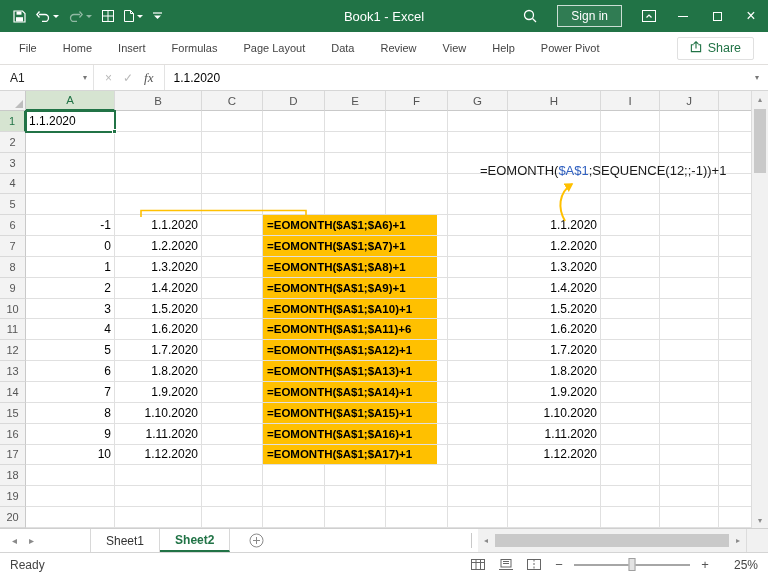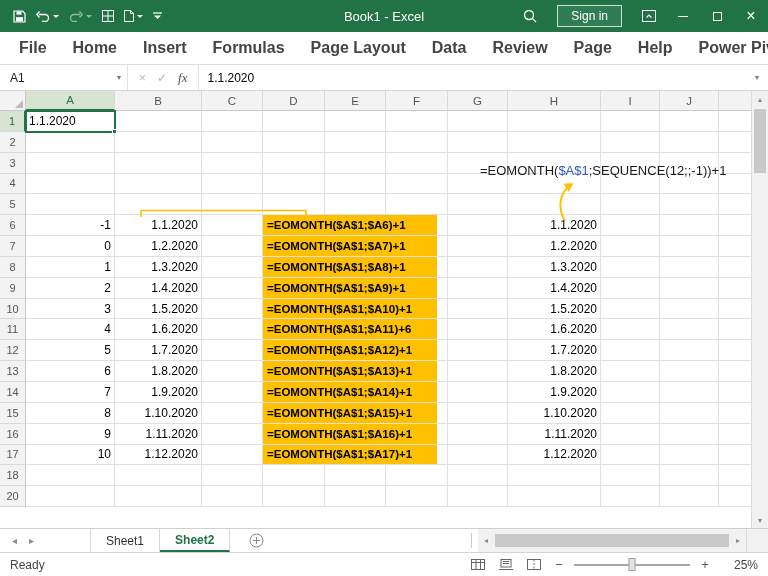--- a/index.html
+++ b/index.html
@@ -18,26 +18,26 @@
   .tb-right{margin-left:auto;display:flex;align-items:center;height:100%;}
   .tb-btn{width:34px;height:100%;display:flex;align-items:center;justify-content:center;font-size:13px;cursor:default;}
   .signin{border:1px solid rgba(255,255,255,.75);font-size:12px;padding:3px 13px;margin:0 10px;background:rgba(255,255,255,.07);white-space:nowrap;}
   .min-line{width:10px;height:1px;background:#fff;display:inline-block;}
   .max-box{width:9px;height:9px;border:1px solid #fff;display:inline-block;}
   .close-x{font-size:16px;line-height:1;}
 
   
   .ribbon-bar{flex:0 0 33px;display:flex;align-items:stretch;background:#fff;border-bottom:1px solid #e1dfdd;padding-left:6px;}
   .rtabs{display:flex;align-items:stretch;}
-  .rtab{padding:0 13px;font-size:16px;color:#444;display:flex;align-items:center;white-space:nowrap;cursor:default;font-weight:bold;}
+  .rtab{padding:0 13px;font-size:11px;color:#444;display:flex;align-items:center;white-space:nowrap;cursor:default;}
   .share-btn{margin-left:auto;margin-right:14px;align-self:center;display:flex;align-items:center;gap:6px;border:1px solid #e0e0e0;border-radius:2px;padding:3px 12px;font-size:12.5px;color:var(--accent);white-space:nowrap;}
 
   
   .formula-bar{flex:0 0 26px;display:flex;align-items:stretch;background:#fff;border-bottom:1px solid #d6d6d6;}
-  .name-box{width:128px;display:flex;align-items:center;padding-left:10px;font-size:12px;color:#222;border-right:1px solid #e3e3e3;}
+  .name-box{width:94px;display:flex;align-items:center;padding-left:10px;font-size:12px;color:#222;border-right:1px solid #e3e3e3;}
   .nb-chev{margin-left:auto;margin-right:6px;font-size:8px;color:#777;}
   .fb-btns{display:flex;align-items:center;gap:11px;padding:0 11px;border-right:1px solid #e3e3e3;}
   .fb-x,.fb-check{color:#b9b9b9;font-size:12px;}
   .fb-fx{font-style:italic;font-family:"Liberation Serif",serif;color:#555;font-size:13px;}
   .fb-value{flex:1;display:flex;align-items:center;padding-left:8px;font-size:12px;color:#000;}
   .fb-expand{width:22px;display:flex;align-items:center;justify-content:center;font-size:8px;color:#777;}
 
   
   .grid-area{flex:1;display:flex;min-height:0;background:#fff;}
   .sheet-grid{width:751px;position:relative;overflow:hidden;flex-shrink:0;}
@@ -171,24 +171,33 @@
 
   <div class="ribbon-bar">
     <div class="rtabs">
         <div class="rtab">File</div>
         <div class="rtab">Home</div>
         <div class="rtab">Insert</div>
         <div class="rtab">Formulas</div>
         <div class="rtab">Page Layout</div>
         <div class="rtab">Data</div>
         <div class="rtab">Review</div>
-        <div class="rtab">Page</div>
+        <div class="rtab">View</div>
         <div class="rtab">Help</div>
         <div class="rtab">Power Pivot</div>
       </div>
+    <div class="share-btn">
+      <span>
+        <svg width="12" height="12" viewBox="0 0 13 13">
+            <path d="M4 4 H1.5 V11.5 H11.5 V4 H9" fill="none" stroke="currentColor" stroke-width="1.2"></path>
+            <path d="M6.5 8 V1.2 M4 3.2 L6.5 .8 L9 3.2" fill="none" stroke="currentColor" stroke-width="1.2"></path>
+          </svg>
+      </span>
+      <span>Share</span>
+    </div>
   </div>
 
   <div class="formula-bar">
     <div class="name-box">
       <span>A1</span>
       <span class="nb-chev">▾</span>
     </div>
     <div class="fb-btns">
       <span class="fb-x">×</span>
       <span class="fb-check">✓</span>
@@ -474,20 +483,34 @@
             <div class="cell" style="width: 61px;"></div>
             <div class="cell" style="width: 62px;"></div>
             <div class="cell" style="width: 60px;"></div>
             <div class="cell num" style="width: 93px;">1.12.2020</div>
             <div class="cell" style="width: 59px;"></div>
             <div class="cell" style="width: 59px;"></div>
             <div class="cell" style="width: 33px;"></div>
           </div>
           <div class="grid-row">
             <div class="row-h" style="width: 26px;">18</div>
+            <div class="cell" style="width: 89px;"></div>
+            <div class="cell" style="width: 87px;"></div>
+            <div class="cell" style="width: 61px;"></div>
+            <div class="cell" style="width: 62px;"></div>
+            <div class="cell" style="width: 61px;"></div>
+            <div class="cell" style="width: 62px;"></div>
+            <div class="cell" style="width: 60px;"></div>
+            <div class="cell" style="width: 93px;"></div>
+            <div class="cell" style="width: 59px;"></div>
+            <div class="cell" style="width: 59px;"></div>
+            <div class="cell" style="width: 33px;"></div>
+          </div>
+          <div class="grid-row">
+            <div class="row-h" style="width: 26px;">19</div>
             <div class="cell" style="width: 89px;"></div>
             <div class="cell" style="width: 87px;"></div>
             <div class="cell" style="width: 61px;"></div>
             <div class="cell" style="width: 62px;"></div>
             <div class="cell" style="width: 61px;"></div>
             <div class="cell" style="width: 62px;"></div>
             <div class="cell" style="width: 60px;"></div>
             <div class="cell" style="width: 93px;"></div>
             <div class="cell" style="width: 59px;"></div>
             <div class="cell" style="width: 59px;"></div>

